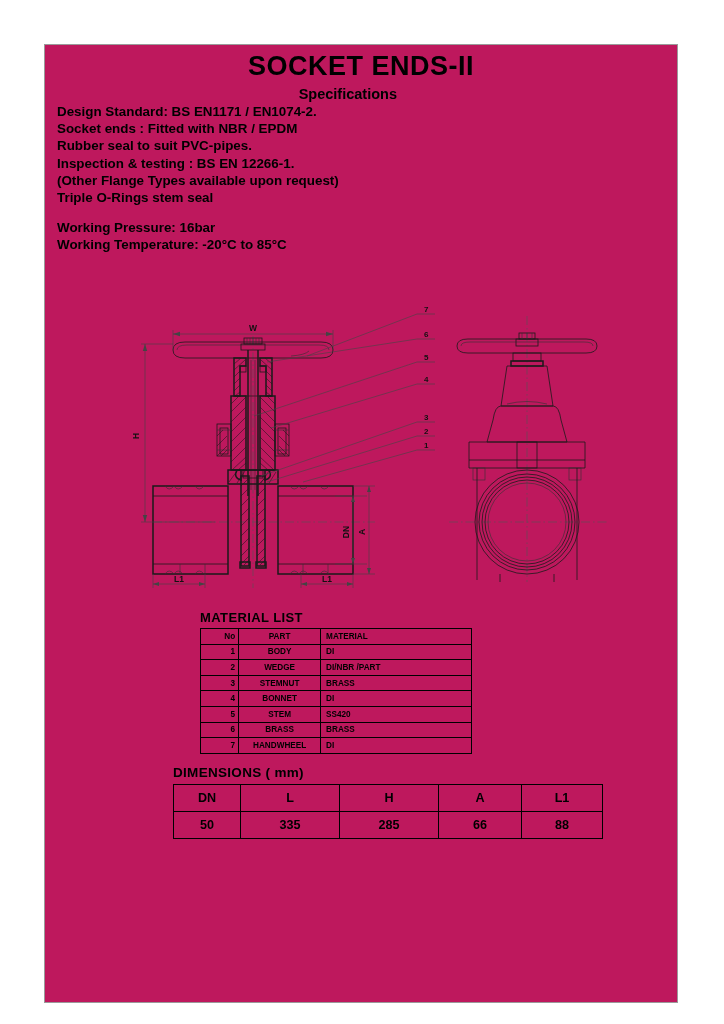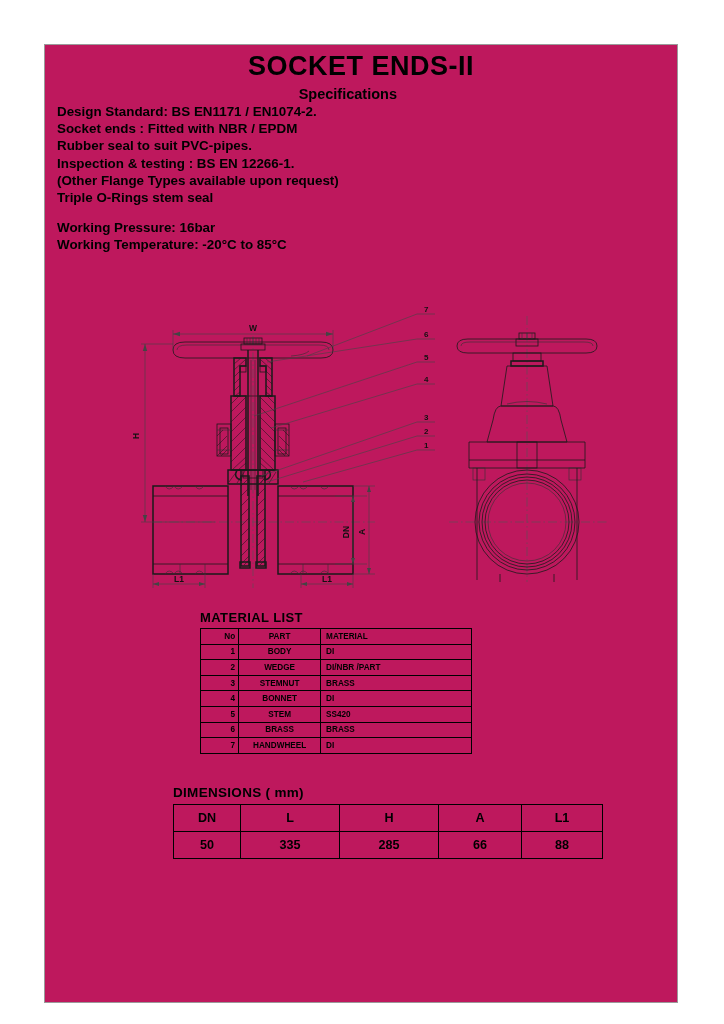--- a/index.html
+++ b/index.html
@@ -13,21 +13,21 @@
   #drawing{position:absolute;left:0;top:255px;width:634px;height:290px;}
   #mlwrap{position:absolute;left:155px;top:565px;}
   #mlwrap .cap{font-size:13px;font-weight:bold;letter-spacing:0.4px;margin-bottom:3px;}
   table.grid{border-collapse:collapse;}
   table.grid td{border:1px solid #000;font-weight:bold;}
   table.ml{width:272px;}
   table.ml td{height:14.6px;font-size:8.2px;padding:0 3px;}
   table.ml td.c0{width:34px;text-align:right;}
   table.ml td.c1{width:78px;text-align:center;}
   table.ml td.c2{width:156px;text-align:left;padding-left:5px;margin-left:20px;}
-  #dimwrap{position:absolute;left:128px;top:740px;}
+  #dimwrap{position:absolute;left:128px;top:720px;}
   #dimwrap .cap{font-size:13.5px;font-weight:bold;letter-spacing:0.3px;margin-bottom:4px;}
   table.dim td{height:24px;font-size:12.6px;text-align:center;}
   table.dim td.w0{width:64px;}
   table.dim td.w1{width:96px;}
   table.dim td.w2{width:96px;}
   table.dim td.w3{width:80px;}
   table.dim td.w4{width:78px;}
   #footer{position:absolute;left:0;top:913px;width:100%;text-align:center;font-size:13.6px;font-weight:bold;letter-spacing:0.3px;}
   svg{display:block;}
   .ln1{fill:none;stroke:#1a1a1a;stroke-width:0.8;}

